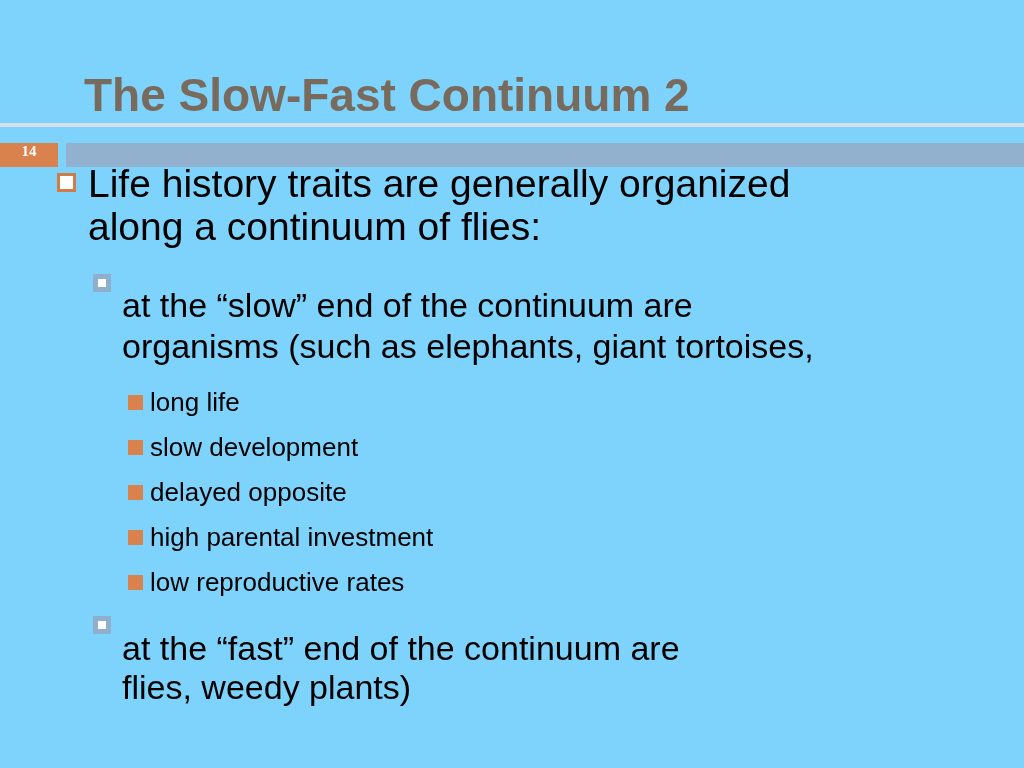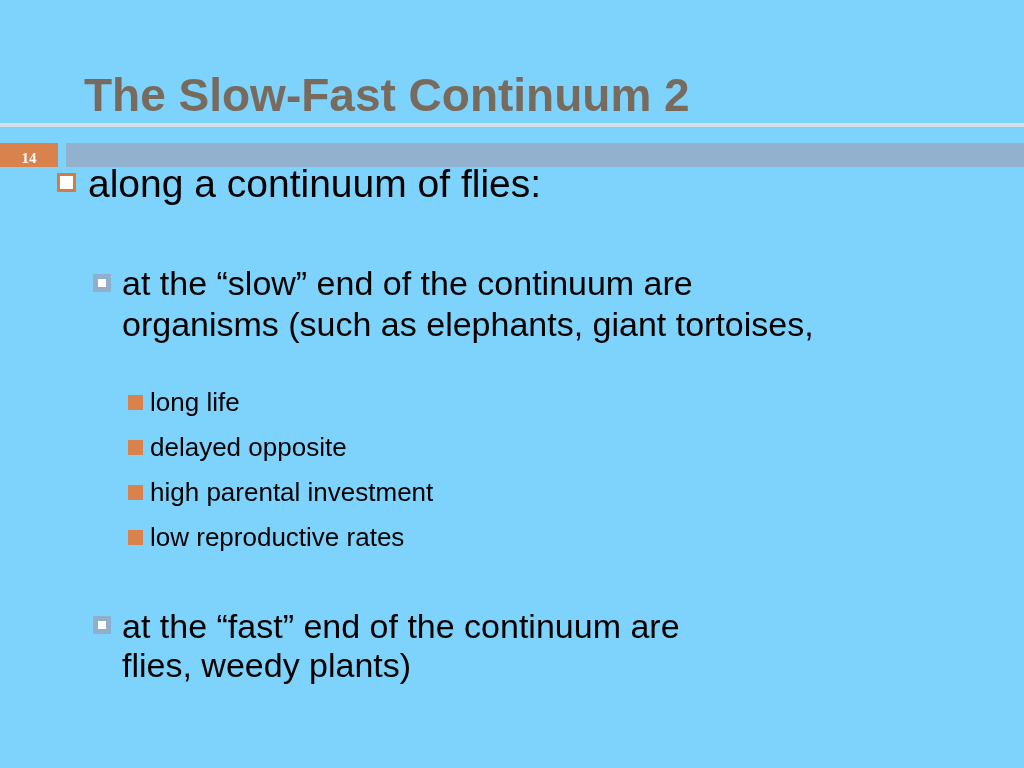--- a/index.html
+++ b/index.html
@@ -35,21 +35,21 @@
   }
   .page-badge{
     position:absolute;
     left:0;top:143px;
     width:58px;height:24px;
     background:var(--accent-orange,#D9824E);
     color:#ffffff;
     font-family:"Liberation Serif", serif;
     font-weight:bold;
     font-size:15px;
-    display:flex;align-items:flex-end;justify-content:center;
+    display:flex;align-items:flex-start;justify-content:center;
   }
   .header-bar{
     position:absolute;
     left:66px;top:143px;
     width:958px;height:24px;
     background:var(--accent-blue,#92B1CE);
   }
 
   .item{position:absolute;color:var(--body-text,#000);}
   .item .line{white-space:nowrap;}
@@ -60,21 +60,21 @@
   .bullet-l1{
     position:absolute;left:0;top:11px;
     width:19px;height:19px;
     border:3px solid #CF7C46;
     background:#ffffff;
     display:block;
   }
 
   
   .item.l2{left:93px;font-size:34px;}
-  .item.l2 .text{padding-left:29px;}
+  .item.l2 .text{padding-left:29px;margin-top:22px;}
   .bullet-l2{
     position:absolute;left:0;top:11px;
     width:18px;height:18px;
     border:5px solid #8FAFCD;
     background:#ffffff;
     display:block;
   }
   .item.l2a{top:263px;line-height:41px;}
   .item.l2b{top:607px;line-height:39px;}
   .item.l2b .bullet-l2{top:9px;}
@@ -101,37 +101,44 @@
 
   <div class="page-badge">
     <span>14</span>
   </div>
 
   <div class="header-bar"></div>
 
   <div class="item l1">
     <span class="bullet-l1"></span>
     <div class="text">
+      <div class="line">Life history traits are generally organized</div>
       <div class="line">along a continuum of flies:</div>
     </div>
   </div>
 
   <div class="item l2 l2a">
     <span class="bullet-l2"></span>
     <div class="text">
       <div class="line">at the “slow” end of the continuum are</div>
       <div class="line">organisms (such as elephants, giant tortoises,</div>
     </div>
   </div>
 
   <div class="l3-group">
     <div class="item l3">
       <span class="bullet-l3"></span>
       <div class="text">
         <div class="line">long life</div>
+      </div>
+    </div>
+    <div class="item l3">
+      <span class="bullet-l3"></span>
+      <div class="text">
+        <div class="line">slow development</div>
       </div>
     </div>
     <div class="item l3">
       <span class="bullet-l3"></span>
       <div class="text">
         <div class="line">delayed opposite</div>
       </div>
     </div>
     <div class="item l3">
       <span class="bullet-l3"></span>

